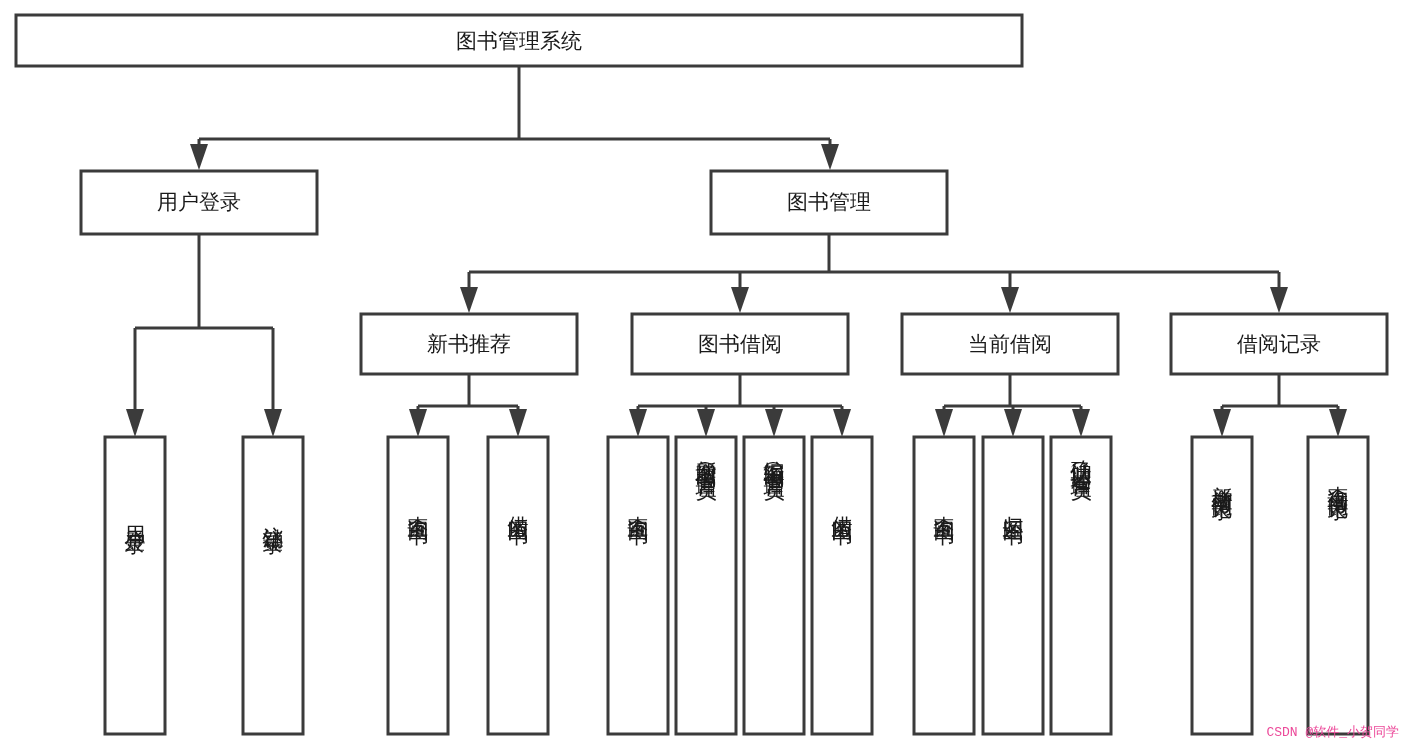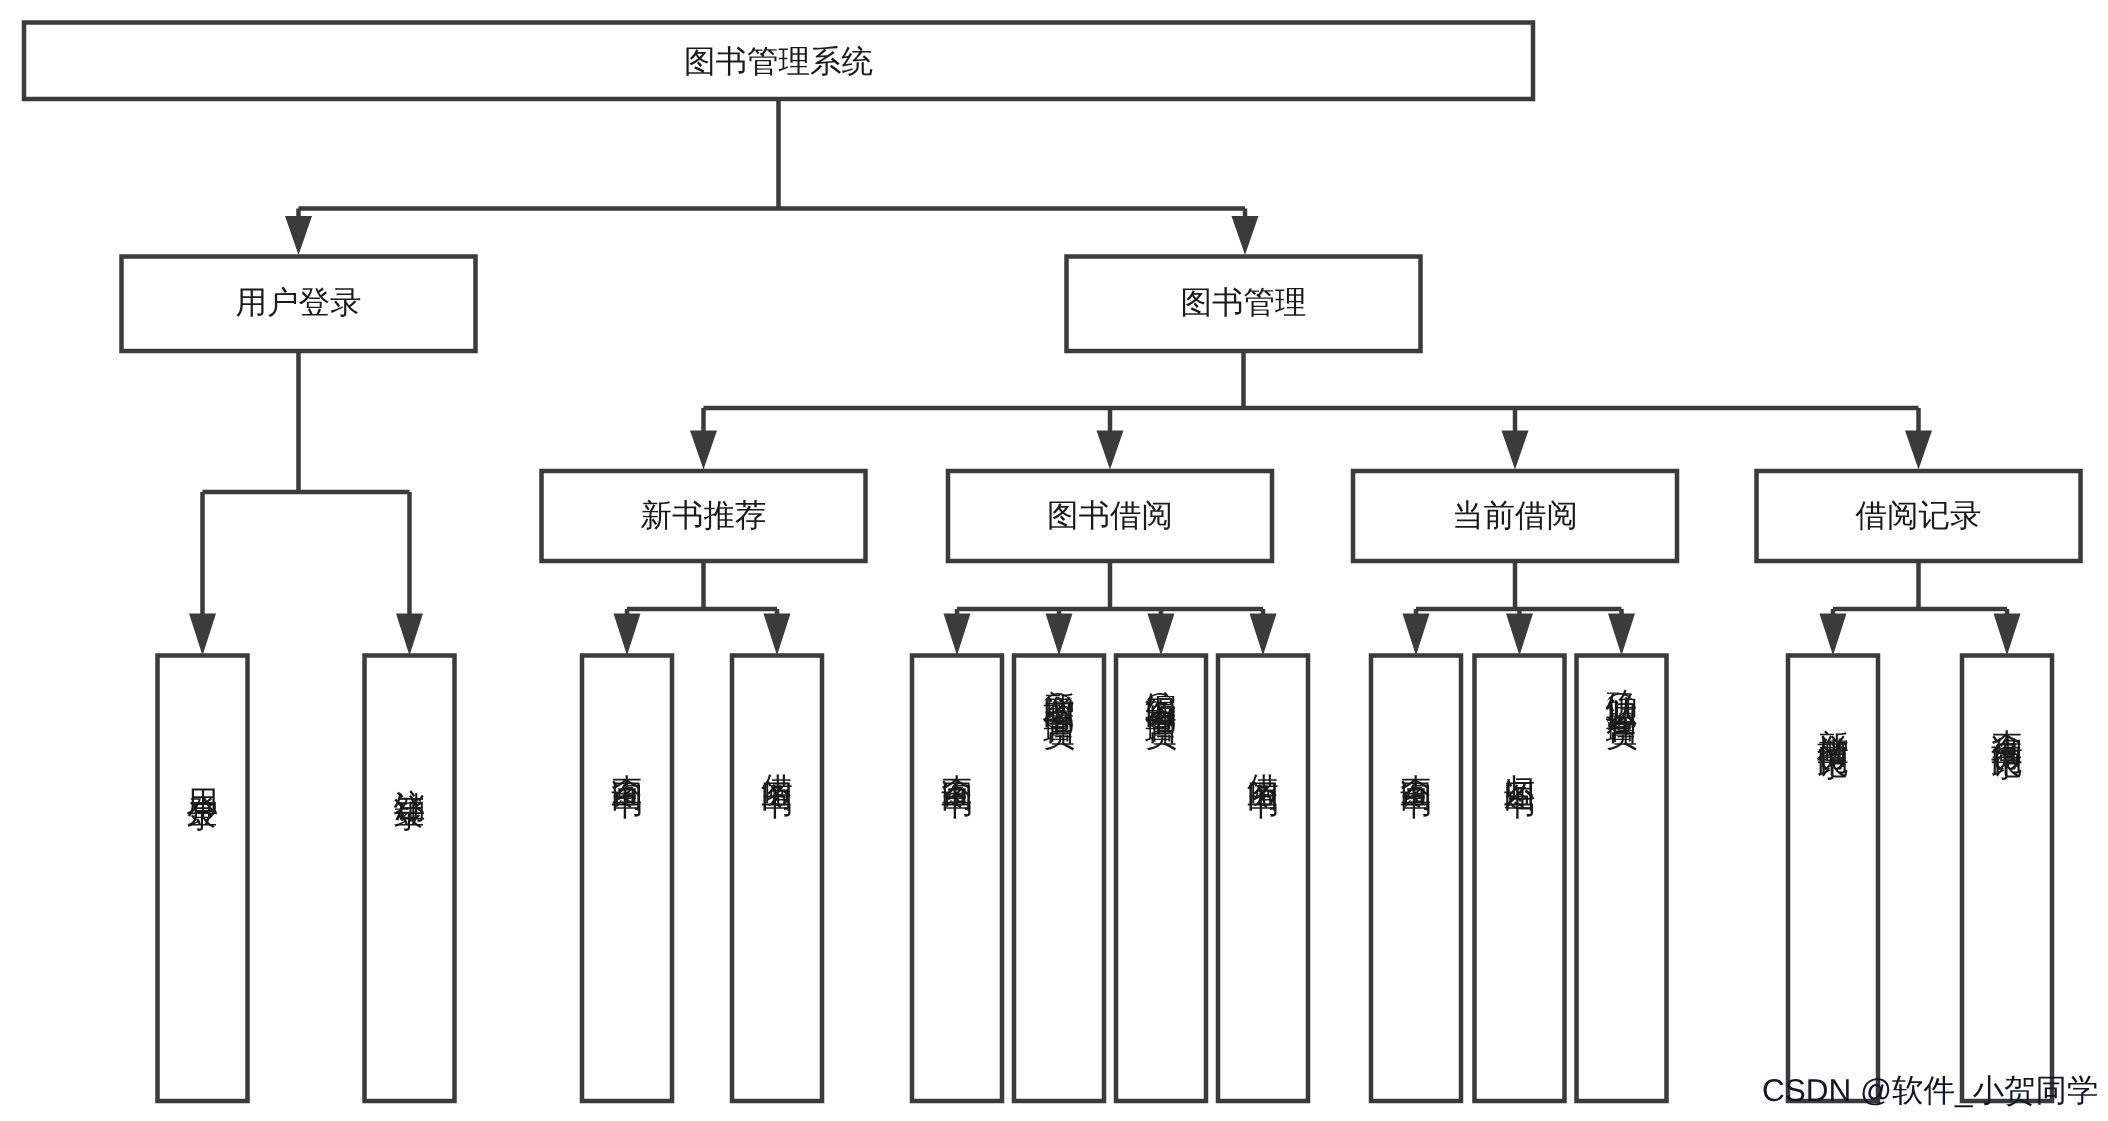--- a/index.html
+++ b/index.html
@@ -64,23 +64,23 @@
     font-size: 21px;
     line-height: 1.05;
     color: #1a1a1a;
     letter-spacing: 3px;
     white-space: nowrap;
   }
   .watermark {
     position: absolute;
     right: 6px;
     bottom: 6px;
-    font-family: Liberation Sans, sans-serif;
-    font-size: 21px;
-    color: #0f172a;
+    font-family: Liberation Mono, monospace;
+    font-size: 13px;
+    color: #ec4899;
     white-space: nowrap;
     pointer-events: none;
   }
 </style>
 </head>
 <body>
 
 <div id="diagram-root">
 
   <svg id="flow" viewBox="0 0 1405 747">

